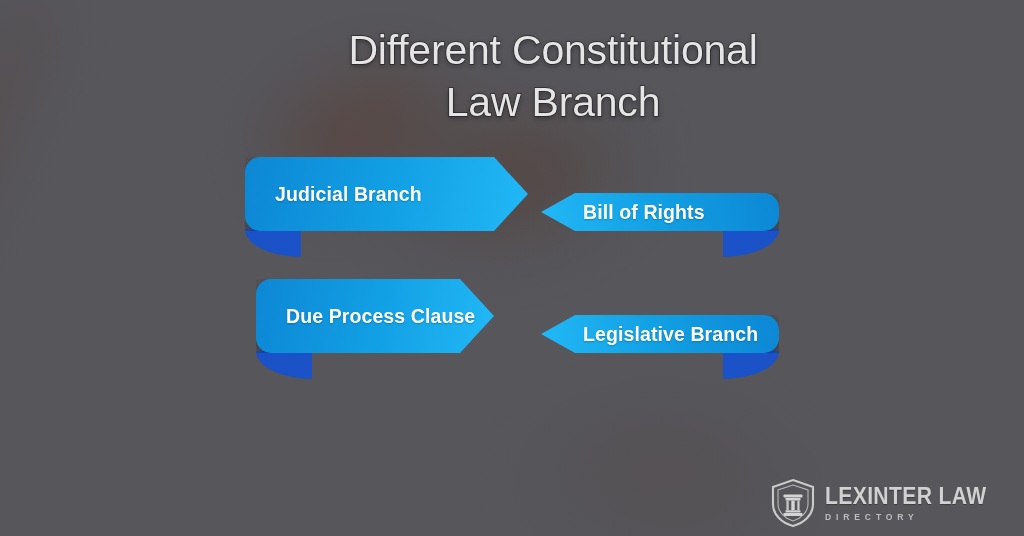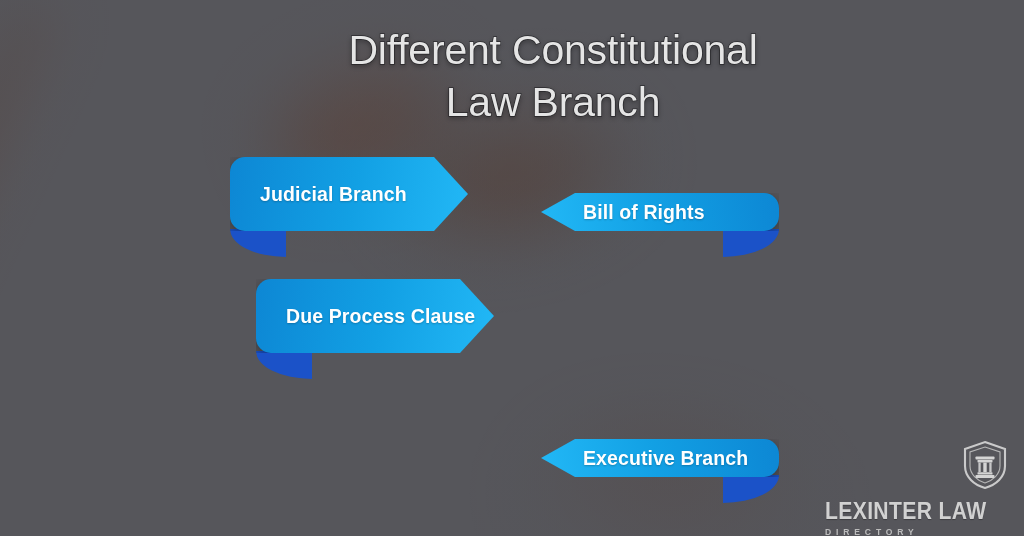--- a/index.html
+++ b/index.html
@@ -150,26 +150,25 @@
   .ribbon.right .fold {
     right: 0;
     -webkit-clip-path: ellipse(100% 100% at 0% 0%);
     clip-path: ellipse(100% 100% at 0% 0%);
   }
 
   
   .logo {
     position: absolute;
     right: 16px;
-    bottom: 0;
+    bottom: 8px;
     display: flex;
-    align-items: flex-end;
+    align-items: center;
     gap: 9px;
     opacity: 0.94;
-    flex-direction: column;
   }
   .logo-shield { flex: 0 0 auto; }
   .logo-text {
     display: flex;
     flex-direction: column;
     justify-content: center;
     line-height: 1;
   }
   .logo-name {
     color: #d9d9d9;
@@ -200,49 +199,49 @@
   <div class="bg-blob gavel-head2"></div>
   <div class="gavel-handle"></div>
   <div class="bg-blob gavel-base"></div>
   <div class="bg-wash"></div>
 
   <div class="title">
     <span class="ln">Different Constitutional</span>
     <span class="ln">Law Branch</span>
   </div>
 
-  <div class="ribbon left" style="left:230px; top:157px; width:238px;">
+  <div class="ribbon left" style="left:245px; top:157px; width:238px;padding-left:45px;">
     <div class="fold"></div>
     <div class="body">
       <span class="label">Judicial Branch</span>
     </div>
   </div>
 
   <div class="ribbon right" style="left:541px; top:157px; width:238px;">
     <div class="fold"></div>
     <div class="body">
       <span class="label">Bill of Rights</span>
     </div>
   </div>
 
   <div class="ribbon left" style="left:256px; top:279px; width:238px;">
     <div class="fold"></div>
     <div class="body">
       <span class="label">Due Process Clause</span>
     </div>
   </div>
 
-
-
-  <div class="ribbon right" style="left:541px; top:403px; width:238px;">
-    <div class="fold"></div>
-    <div class="body">
-      <span class="label">Executive Branch</span>
-    </div>
-  </div>
+  <div class="ribbon right" style="left:541px; top:279px; width:238px;">
+    <div class="fold"></div>
+    <div class="body">
+      <span class="label">Legislative Branch</span>
+    </div>
+  </div>
+
+
 
   <div class="logo">
     <svg class="logo-shield" width="46" height="50" viewBox="0 0 46 50">
       <path d="M23 2 L43 9 V26 C43 37 34 45 23 48 C12 45 3 37 3 26 V9 Z" fill="none" stroke="#d2d2d2" stroke-width="2.1"></path>
       <path d="M23 7 L38 12 V26 C38 34 31 40.5 23 43 C15 40.5 8 34 8 26 V12 Z" fill="none" stroke="#bdbdbd" stroke-width="1.1"></path>
       <rect x="13.5" y="16.5" width="19" height="3" rx="0.8" fill="#dcdcdc"></rect>
       <rect x="15.5" y="20" width="15" height="2.4" rx="0.6" fill="#dcdcdc"></rect>
       <rect x="21.3" y="22.6" width="3.4" height="9.4" fill="#dcdcdc"></rect>
       <rect x="16.4" y="22.6" width="2.3" height="9.4" fill="#cfcfcf"></rect>
       <rect x="27.3" y="22.6" width="2.3" height="9.4" fill="#cfcfcf"></rect>

